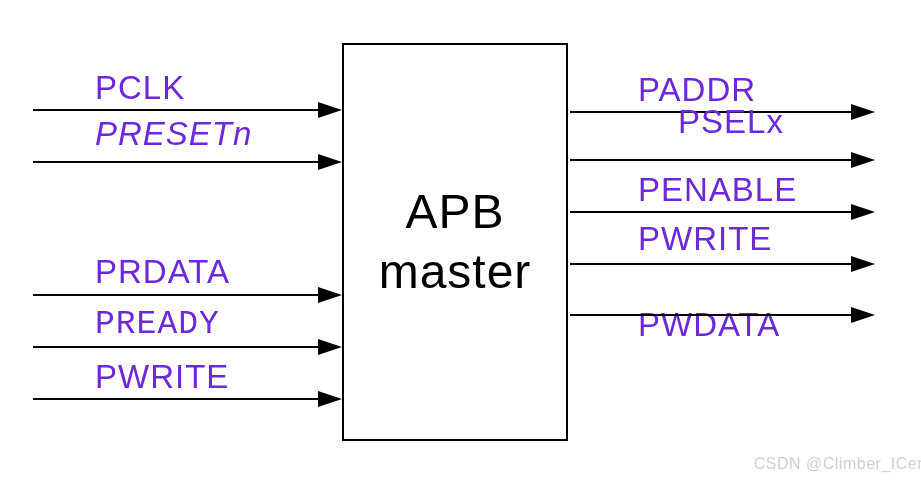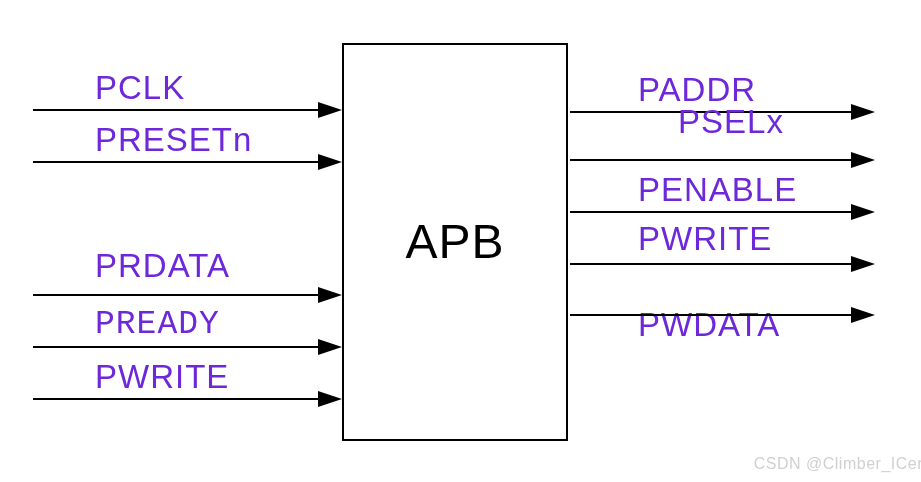--- a/index.html
+++ b/index.html
@@ -63,22 +63,22 @@
   .larrow { left: 318px; }
   .llabel { left: 95px; }
 
   
   .rwire { left: 570px; width: 281px; }
   .rarrow { left: 851px; }
   .rlabel { left: 638px; }
 
   
   .y-pclk    .wire { top: 109px; } .y-pclk    .arrow { top: 102px; } .y-pclk    .sig-label { top: 70px; }
-  .y-presetn .wire { top: 161px; } .y-presetn .arrow { top: 154px; } .y-presetn .sig-label { top: 122px; }
-  .y-prdata  .wire { top: 294px; } .y-prdata  .arrow { top: 287px; } .y-prdata  .sig-label { top: 248px; }
+  .y-presetn .wire { top: 161px; } .y-presetn .arrow { top: 154px; } .y-presetn .sig-label { top: 116px; font-style: italic; }
+  .y-prdata  .wire { top: 294px; } .y-prdata  .arrow { top: 287px; } .y-prdata  .sig-label { top: 254px; }
   .y-pready  .wire { top: 346px; } .y-pready  .arrow { top: 339px; } .y-pready  .sig-label { top: 307px; font-family: Liberation Mono, monospace; }
   .y-pslverr .wire { top: 398px; } .y-pslverr .arrow { top: 391px; } .y-pslverr .sig-label { top: 359px; }
 
   .y-paddr   .wire { top: 111px; } .y-paddr   .arrow { top: 104px; } .y-paddr   .sig-label { top: 72px; }
   .y-pselx   .wire { top: 159px; } .y-pselx   .arrow { top: 152px; } .y-pselx   .sig-label { top: 104px; margin-left: 40px; }
   .y-penable .wire { top: 211px; } .y-penable .arrow { top: 204px; } .y-penable .sig-label { top: 172px; }
   .y-pwrite  .wire { top: 263px; } .y-pwrite  .arrow { top: 256px; } .y-pwrite  .sig-label { top: 221px; }
   .y-pwdata  .wire { top: 314px; } .y-pwdata  .arrow { top: 307px; } .y-pwdata  .sig-label { top: 275px; margin-top: 32px; }
 
   .watermark {
@@ -91,20 +91,21 @@
     white-space: nowrap;
   }
 </style>
 </head>
 <body>
 
 <div class="canvas">
 
   <div class="block">
     <div class="block-title">APB</div>
+    <div class="block-title">master</div>
   </div>
 
   <div class="signal y-pclk">
     <span class="sig-label llabel">PCLK</span>
     <div class="wire lwire"></div>
     <div class="arrow larrow"></div>
   </div>
   <div class="signal y-presetn">
     <span class="sig-label llabel">PRESETn</span>
     <div class="wire lwire"></div>

